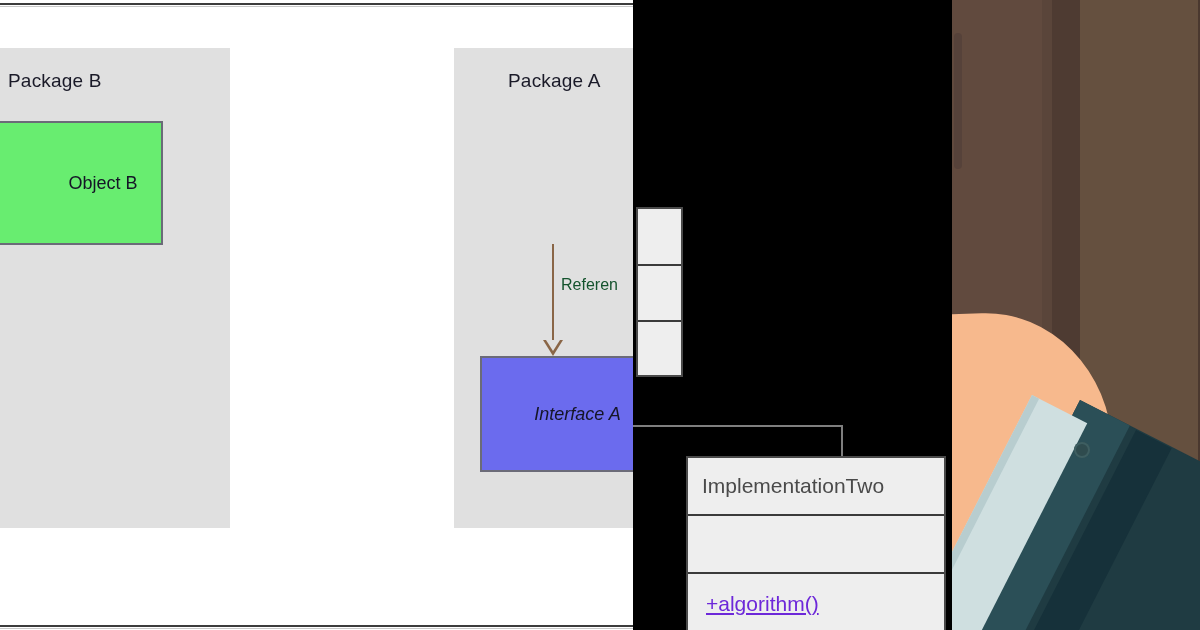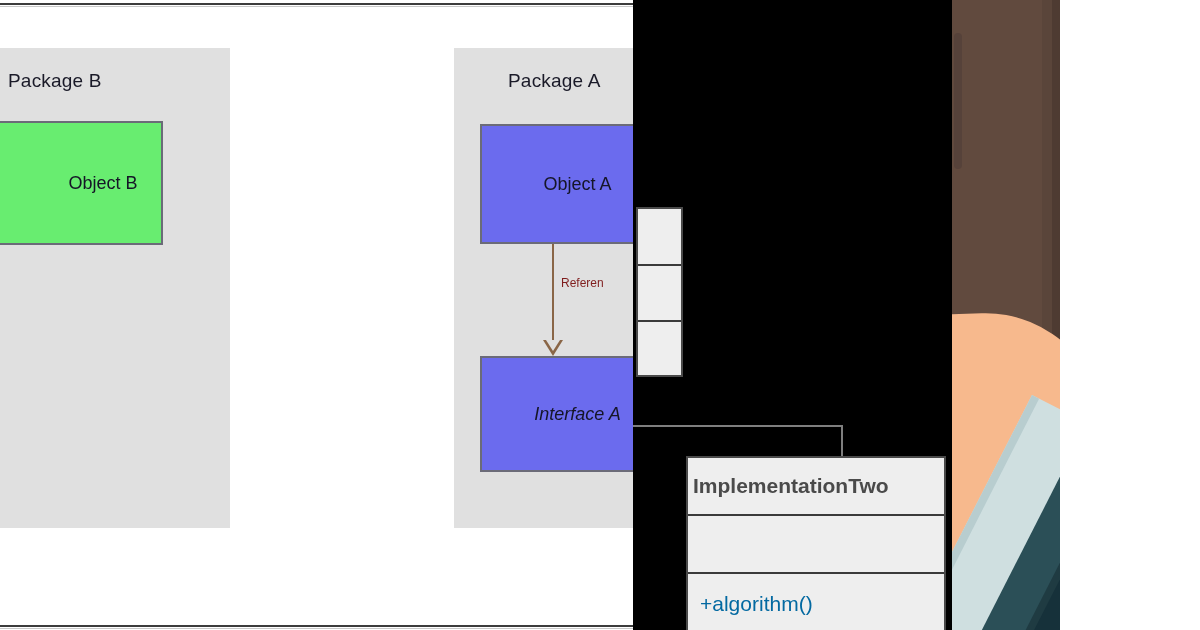--- a/index.html
+++ b/index.html
@@ -5,21 +5,21 @@
   html, body {
     margin: 0;
     padding: 0;
     background: #ffffff;
   }
   body {
     font-family: "Liberation Sans", sans-serif;
   }
   #stage {
     position: relative;
-    width: 1060px;
+    width: 1200px;
     height: 630px;
     overflow: hidden;
     background: #ffffff;
   }
 
   
   #panel-diagram {
     position: absolute;
     left: 0; top: 0;
     width: 633px; height: 630px;
@@ -113,22 +113,22 @@
     position: absolute;
     left: 546px; top: 340px;
     width: 0; height: 0;
     border-left: 7px solid transparent;
     border-right: 7px solid transparent;
     border-top: 11px solid #e0e0e0;
   }
   #ref-label {
     position: absolute;
     left: 561px; top: 276px;
-    font-size: 12px;
-    color: #7f1d1d;
+    font-size: 16px;
+    color: #14532d;
     white-space: nowrap;
   }
 
   
   #panel-class {
     position: absolute;
     left: 633px; top: 0;
     width: 319px; height: 630px;
     background: #000000;
     overflow: hidden;
@@ -142,31 +142,32 @@
     flex-direction: column;
   }
   .uml-row {
     box-sizing: border-box;
     background: #eeeeee;
     display: flex;
     align-items: center;
   }
   .uml-row + .uml-row { border-top: 2px solid #3a3a3a; }
   .uml-title {
-    font-weight: bold;
+    font-weight: normal;
     font-size: 21px;
     color: #4a4a4a;
-    padding-left: 5px;
+    padding-left: 14px;
     white-space: nowrap;
   }
   .uml-member {
     font-size: 21px;
-    color: #0369a1;
-    padding-left: 12px;
-    white-space: nowrap;
+    color: #6d28d9;
+    padding-left: 18px;
+    white-space: nowrap;
+    text-decoration: underline;
   }
 
   
   #uml-clipped { left: 3px; top: 207px; width: 47px; height: 170px; }
   #uml-clipped .uml-row { height: 33.3%; }
 
   
   #conn-h {
     position: absolute;
     left: 0px; top: 425px;
@@ -286,23 +287,20 @@
     <div class="top-rule-soft"></div>
 
     <div class="pkg" id="pkg-b"></div>
     <div class="pkg-label" id="pkg-b-label">Package B</div>
     <div class="node green" id="obj-b">
       <span>Object B</span>
     </div>
 
     <div class="pkg" id="pkg-a"></div>
     <div class="pkg-label" id="pkg-a-label">Package A</div>
-    <div class="node blue" id="obj-a">
-      <span>Object A</span>
-    </div>
     <div class="node blue" id="iface-a">
       <span>Interface A</span>
     </div>
 
     <div id="ref-line"></div>
     <div id="ref-arrow-head"></div>
     <div id="ref-arrow-inner"></div>
     <div id="ref-label">Referen</div>
 
     <div class="bottom-rule"></div>

